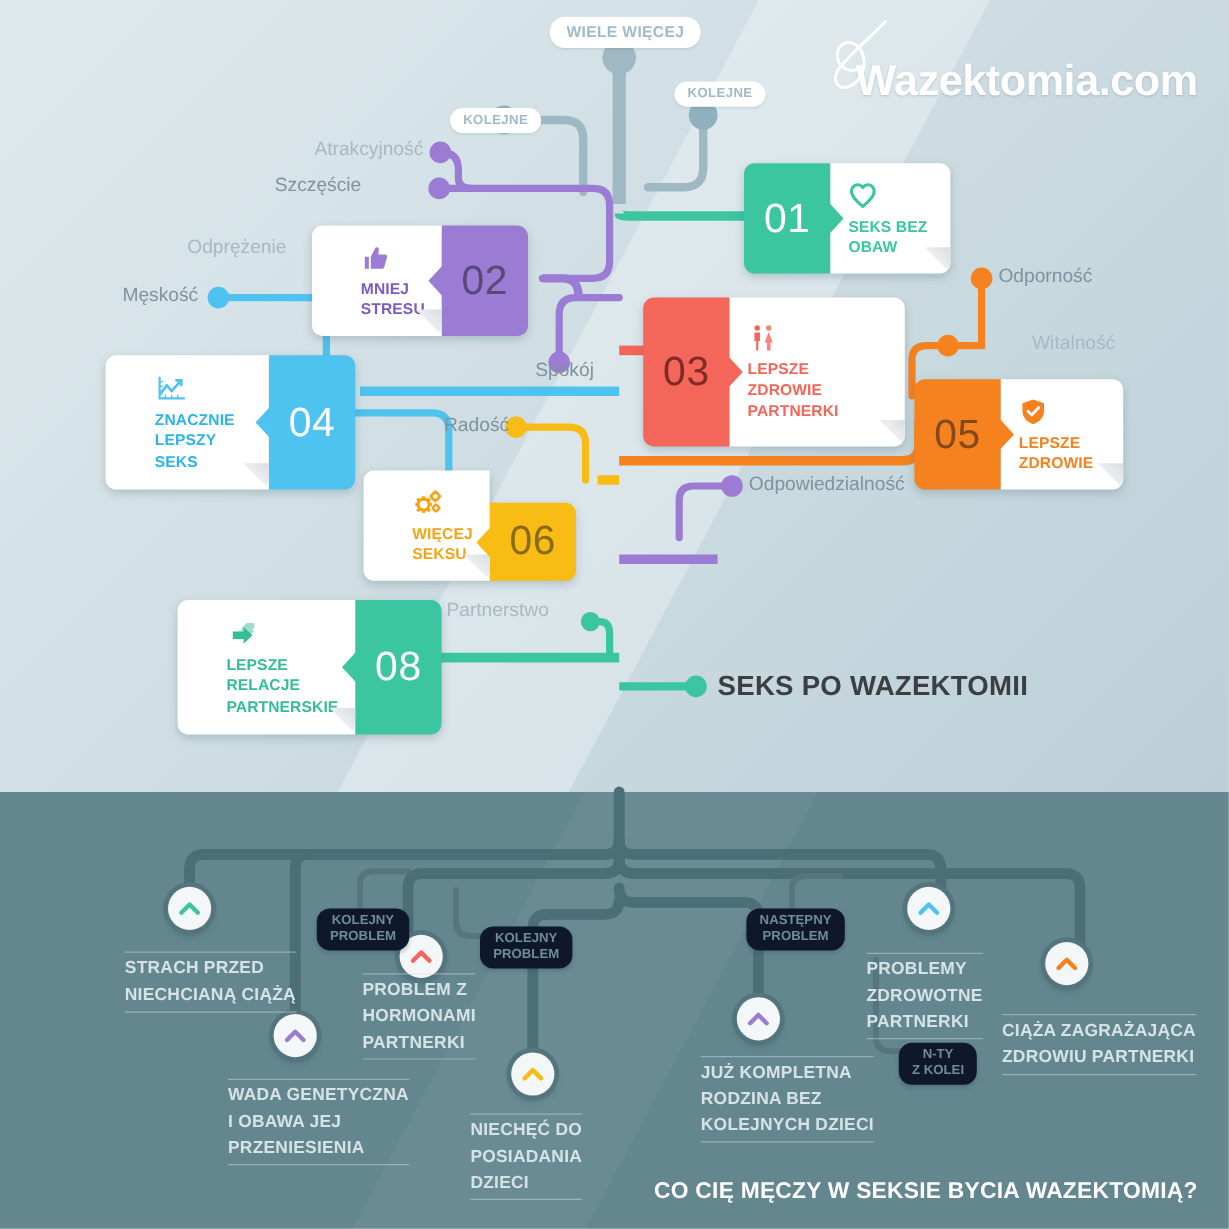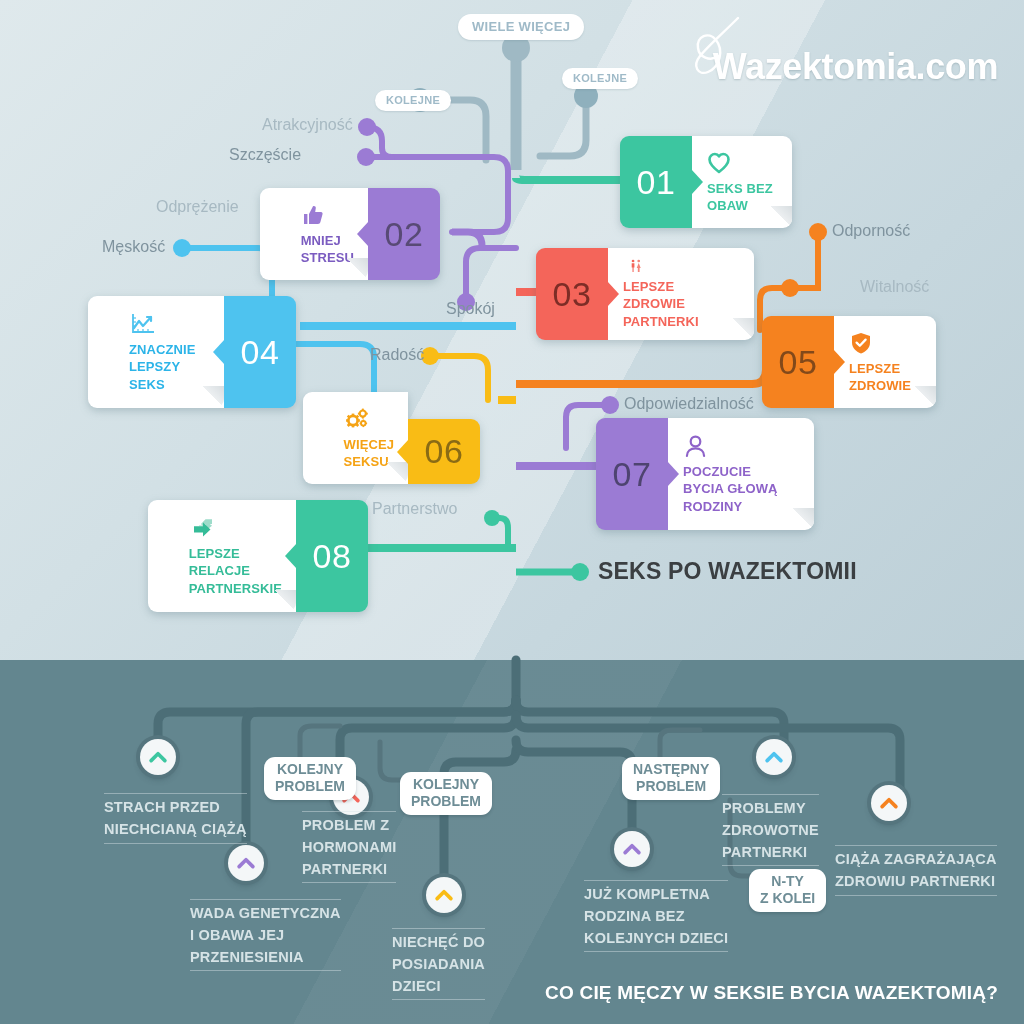--- a/index.html
+++ b/index.html
@@ -118,22 +118,22 @@
   }
   .node svg { display:block; }
   .bnode-label {
     position:absolute; color:#d6e3e6; font-size:14.5px; font-weight:bold;
     line-height:1.5; letter-spacing:.2px; white-space:pre-line;
     border-top:1px solid rgba(214,227,230,.45);
     border-bottom:1px solid rgba(214,227,230,.45);
     padding:3px 0 2px;
   }
   .bpill {
-    position:absolute; background:#ffffff; border-radius:11px;
-    color:#6e8d96; font-size:14px; font-weight:bold; line-height:1.2;
+    position:absolute; background:#0f172a; border-radius:11px;
+    color:#6e8d96; font-size:11px; font-weight:bold; line-height:1.2;
     padding:4px 11px 5px; text-align:center; white-space:pre-line;
     box-shadow:0 2px 3px rgba(35,60,68,.22);
   }
   .bottom-head {
     position:absolute; right:26px; bottom:20px;
     color:#fff; font-size:19px; font-weight:bold; letter-spacing:.2px;
   }
 </style>
 </head>
 <body>
@@ -272,21 +272,21 @@
     <div class="body">
       <svg class="ic" viewBox="0 0 24 24" width="24" height="24">
         <path d="M3 11 h3.4 v10 H3 z" fill="#9b7bd4"></path>
         <path d="M8 11 L12 3.2 C13.4 2.6 15 3.5 14.8 5 L14.2 9 H20 C21.2 9 21.9 10.2 21.5 11.3 L19.4 19 C19.1 20.2 18.2 21 17 21 H8 z" fill="#9b7bd4"></path>
       </svg>
       <div class="label" style="color:#7b5cc0; white-space:pre-line;">MNIEJ
 STRESU</div>
     </div>
   </div>
 
-  <div class="card lnum" id="card03" style="left:536px; top:248px; width:218px; height:92px;justify-content:center;">
+  <div class="card lnum" id="card03" style="left:536px; top:248px; width:218px; height:124px;justify-content:center;">
     <div class="num" style="background:#f4655a; color:#f4655a;">
       <span style="color:#7d2d26; position:relative; z-index:4;">03</span>
     </div>
     <div class="body">
       <svg class="ic" viewBox="0 0 24 24" width="26" height="26">
         <circle cx="7" cy="3.4" r="2.3" fill="#f4655a"></circle>
         <path d="M4.7 7 h4.6 v7.2 h-1.4 V22 h-1.8 v-7.8 h-1.4 z" fill="#f4655a"></path>
         <circle cx="16.6" cy="3.4" r="2.3" fill="#f4857a"></circle>
         <path d="M16.6 6.6 L20 15.4 h-1.9 V22 h-3 v-6.6 H13.2 z" fill="#f4857a"></path>
       </svg>
@@ -370,34 +370,20 @@
             <rect x="17.6" y="18.4" width="1.5" height="1.7"></rect>
           <rect x="14.6" y="15.6" width="1.7" height="1.5"></rect>
             <rect x="20.4" y="15.6" width="1.7" height="1.5"></rect>
         </g>
       </svg>
       <div class="label" style="color:#f5a315; white-space:pre-line;">WIĘCEJ
 SEKSU</div>
     </div>
   </div>
 
-  <div class="card lnum" id="card07" style="left:596px; top:418px; width:218px; height:112px;">
-    <div class="num" style="background:#9b7bd4; color:#9b7bd4;">
-      <span style="color:#4e4470; position:relative; z-index:4;">07</span>
-    </div>
-    <div class="body">
-      <svg class="ic" viewBox="0 0 24 24" width="25" height="25">
-        <path d="M12 2.6 C9 2.6 7.2 4.8 7.2 7.5 C7.2 10.2 9 12.4 12 12.4 C15 12.4 16.8 10.2 16.8 7.5 C16.8 4.8 15 2.6 12 2.6 Z" fill="none" stroke="#8e63c9" stroke-width="2.2"></path>
-        <path d="M3.4 22 C3.4 17.2 7.2 14.4 12 14.4 C16.8 14.4 20.6 17.2 20.6 22" fill="none" stroke="#8e63c9" stroke-width="2.2" stroke-linecap="round"></path>
-      </svg>
-      <div class="label" style="color:#8e63c9; white-space:pre-line;">POCZUCIE
-BYCIA GŁOWĄ
-RODZINY</div>
-    </div>
-  </div>
 
   <div class="card rnum" id="card08" style="left:164px; top:500px; width:204px; height:112px;">
     <div class="num" style="background:#3cc6a0; color:#3cc6a0;">
       <span style="color:#fff; position:relative; z-index:4;">08</span>
     </div>
     <div class="body">
       <svg class="ic" viewBox="0 0 28 24" width="30" height="26">
         <path d="M22 3.2 L22 8 L15.5 8 L15.5 13 L11 8.1 L15.5 3.2 L15.5 3.2 Z" fill="#9ddcca"></path>
         <path d="M9 5.5 L9 9.5 L15.5 9.5 L15.5 4.6 L22 9.8 L15.5 15 L15.5 10.3 L9 10.3 Z" fill="#9ddcca"></path>
         <path d="M4 10.2 L13 10.2 L13 6.4 L20.5 13.4 L13 20.4 L13 16.6 L4 16.6 Z" fill="#35bc98"></path>

